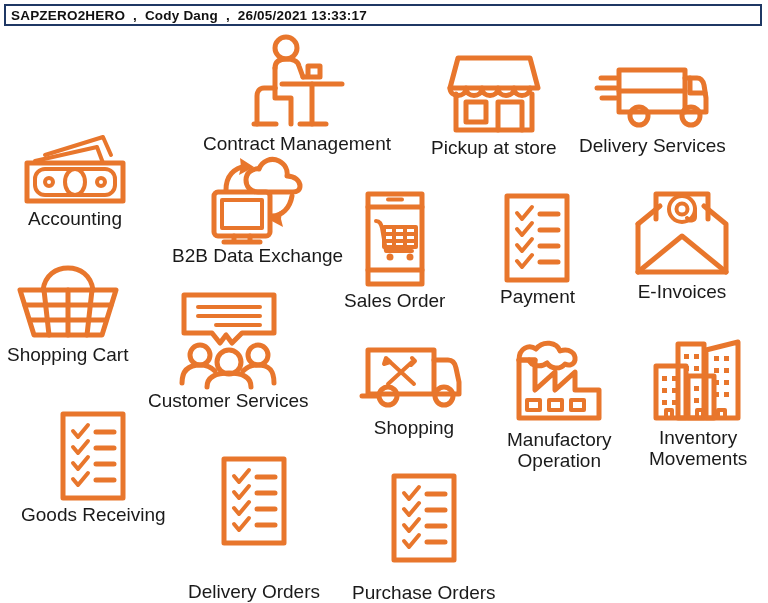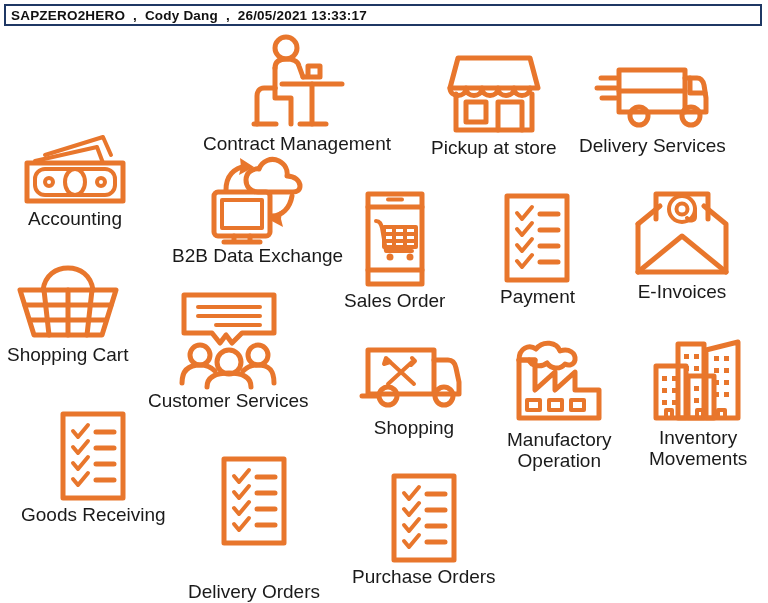--- a/index.html
+++ b/index.html
@@ -300,21 +300,21 @@
       <rect class="st" x="4" y="3" width="60" height="84"></rect>
       <path class="st-thin" d="M14 20 L19 26 L29 14"></path>
       <path class="st-thin" d="M14 36 L19 42 L29 30"></path>
       <path class="st-thin" d="M14 52 L19 58 L29 46"></path>
       <path class="st-thin" d="M14 68 L19 74 L29 62"></path>
       <path class="st" d="M37 21 L55 21 M37 37 L55 37 M37 53 L55 53 M37 69 L55 69"></path>
     </svg>
     <span class="tile-label">Delivery Orders</span>
   </div>
 
-  <div class="tile" style="left:352px; top:443px;">
+  <div class="tile" style="left:352px; top:443px;gap:16px;">
     <svg class="tile-icon" width="68" height="90" viewBox="0 0 68 90">
       <rect class="st" x="4" y="3" width="60" height="84"></rect>
       <path class="st-thin" d="M14 20 L19 26 L29 14"></path>
       <path class="st-thin" d="M14 36 L19 42 L29 30"></path>
       <path class="st-thin" d="M14 52 L19 58 L29 46"></path>
       <path class="st-thin" d="M14 68 L19 74 L29 62"></path>
       <path class="st" d="M37 21 L55 21 M37 37 L55 37 M37 53 L55 53 M37 69 L55 69"></path>
     </svg>
     <span class="tile-label">Purchase Orders</span>
   </div>

